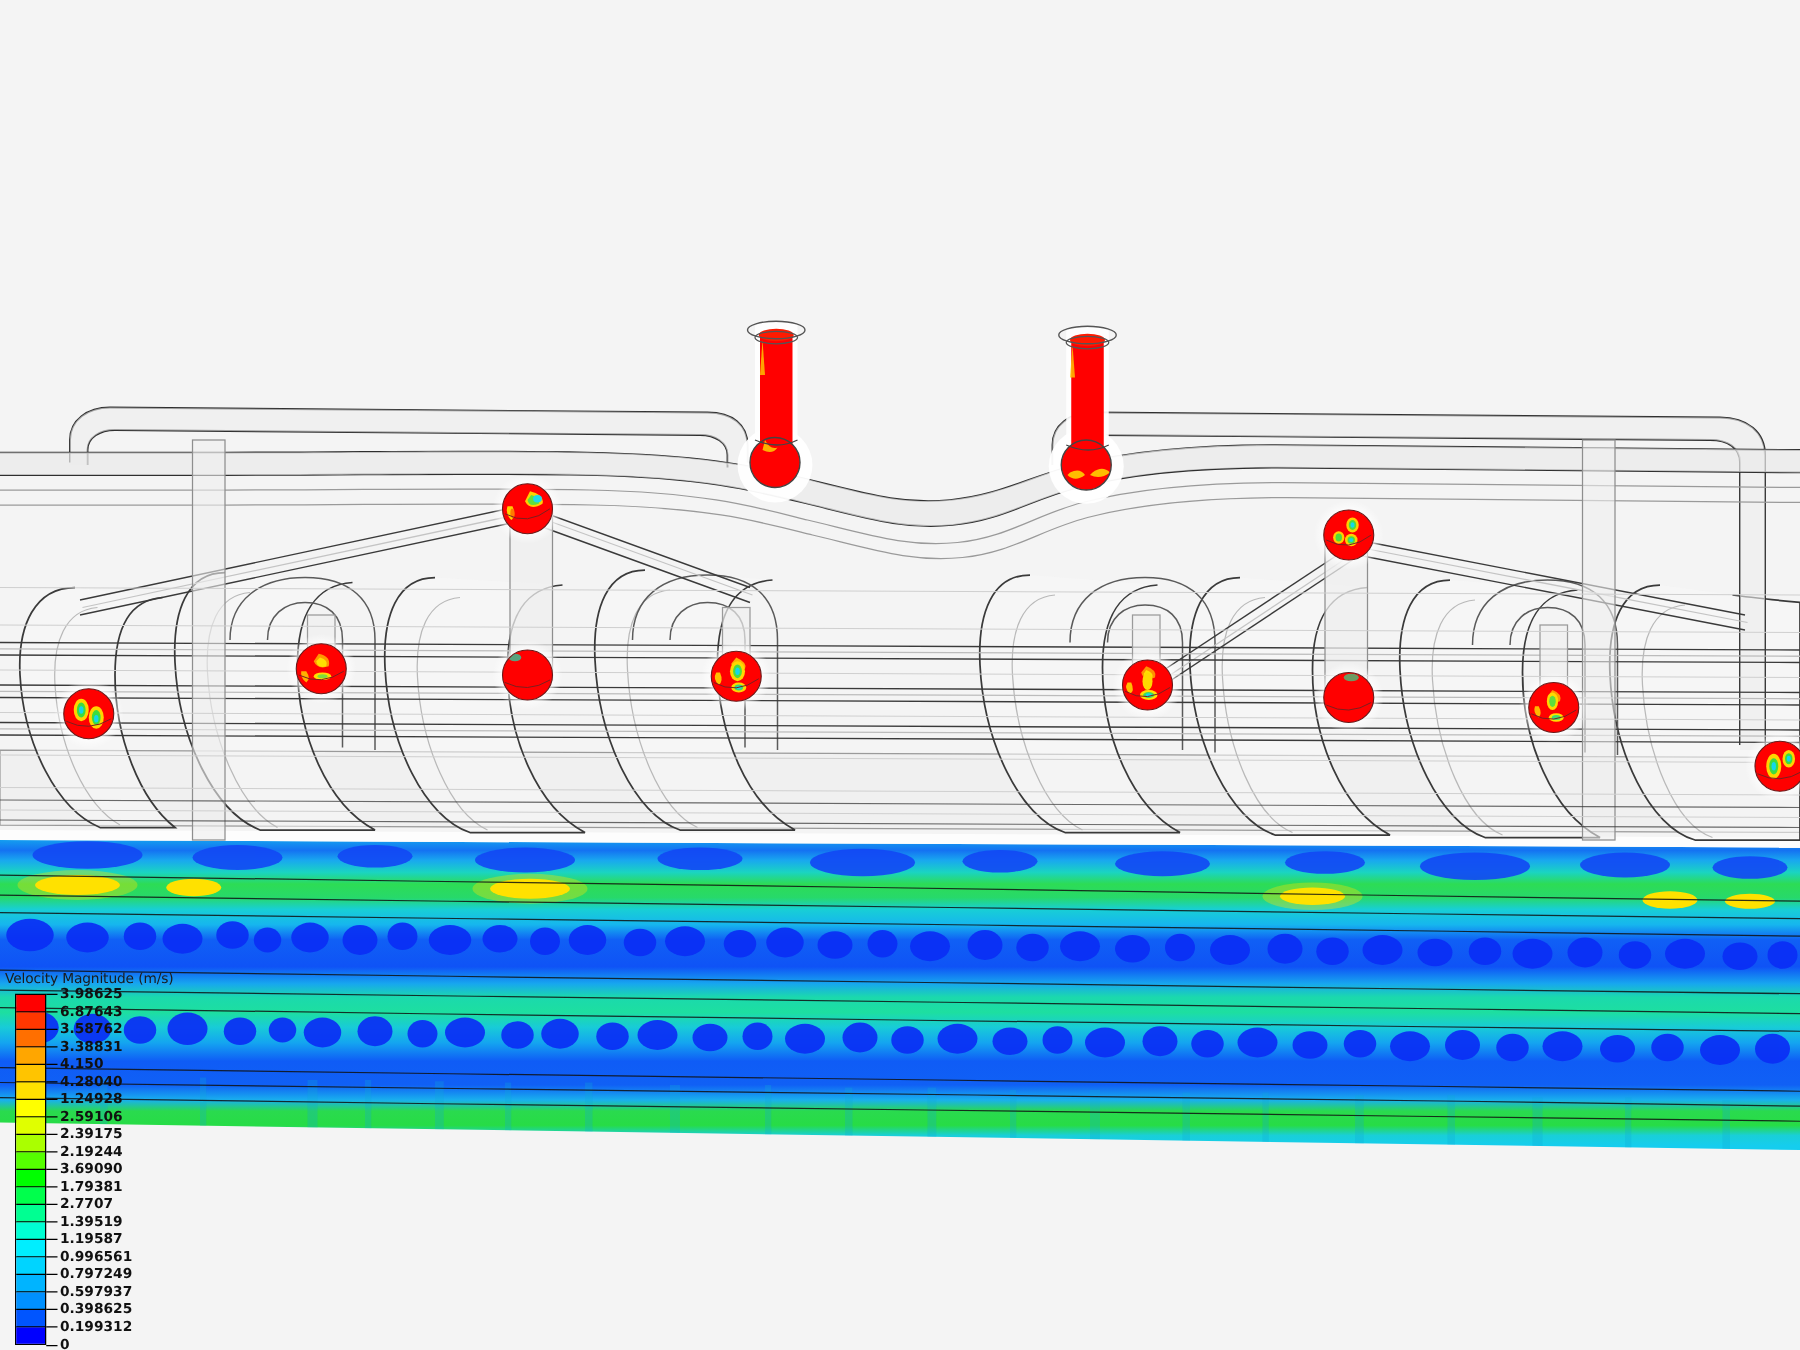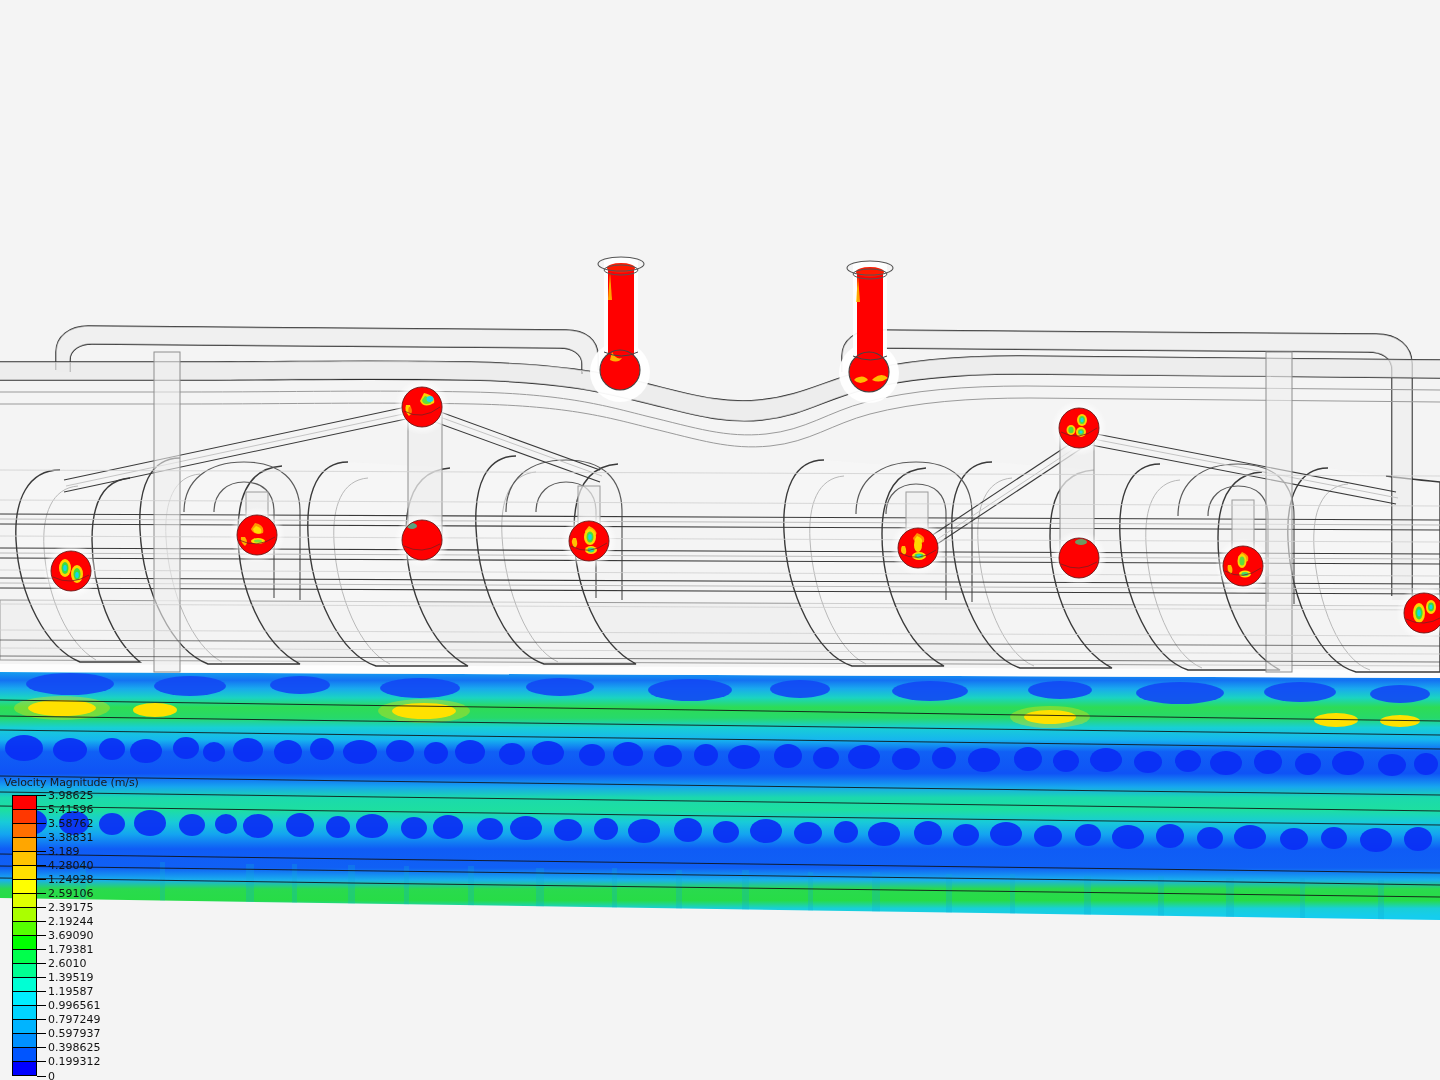--- a/index.html
+++ b/index.html
@@ -58,20 +58,21 @@
     box-sizing: border-box;
   }
   .legend-swatch:last-child { border-bottom: none; }
 
   #legend-ticks {
     position: absolute;
     left: 35px;
     top: 19px;
     width: 115px;
     height: 281px;
+    font-weight: bold;
   }
   .legend-tick {
     position: absolute;
     left: 0;
     height: 0;
     display: flex;
     align-items: center;
   }
   .legend-tick .dash {
     display: block;
@@ -625,33 +626,33 @@
         <div class="legend-swatch" style="background: rgb(0, 85, 255);"></div>
         <div class="legend-swatch" style="background: rgb(0, 0, 255);"></div>
       </div>
     <div id="legend-ticks">
         <div class="legend-tick" style="top: 0px;">
           <span class="dash"></span>
           <span class="lbl">3.98625</span>
         </div>
         <div class="legend-tick" style="top: 14.05px;">
           <span class="dash"></span>
-          <span class="lbl">5.41596</span>
+          <span class="lbl">6.87643</span>
         </div>
         <div class="legend-tick" style="top: 28.1px;">
           <span class="dash"></span>
           <span class="lbl">3.58762</span>
         </div>
         <div class="legend-tick" style="top: 42.15px;">
           <span class="dash"></span>
           <span class="lbl">3.38831</span>
         </div>
         <div class="legend-tick" style="top: 56.2px;">
           <span class="dash"></span>
-          <span class="lbl">3.189</span>
+          <span class="lbl">4.150</span>
         </div>
         <div class="legend-tick" style="top: 70.25px;">
           <span class="dash"></span>
           <span class="lbl">4.28040</span>
         </div>
         <div class="legend-tick" style="top: 84.3px;">
           <span class="dash"></span>
           <span class="lbl">1.24928</span>
         </div>
         <div class="legend-tick" style="top: 98.35px;">
@@ -669,21 +670,21 @@
         <div class="legend-tick" style="top: 140.5px;">
           <span class="dash"></span>
           <span class="lbl">3.69090</span>
         </div>
         <div class="legend-tick" style="top: 154.55px;">
           <span class="dash"></span>
           <span class="lbl">1.79381</span>
         </div>
         <div class="legend-tick" style="top: 168.6px;">
           <span class="dash"></span>
-          <span class="lbl">2.6010</span>
+          <span class="lbl">2.7707</span>
         </div>
         <div class="legend-tick" style="top: 182.65px;">
           <span class="dash"></span>
           <span class="lbl">1.39519</span>
         </div>
         <div class="legend-tick" style="top: 196.7px;">
           <span class="dash"></span>
           <span class="lbl">1.19587</span>
         </div>
         <div class="legend-tick" style="top: 210.75px;">

